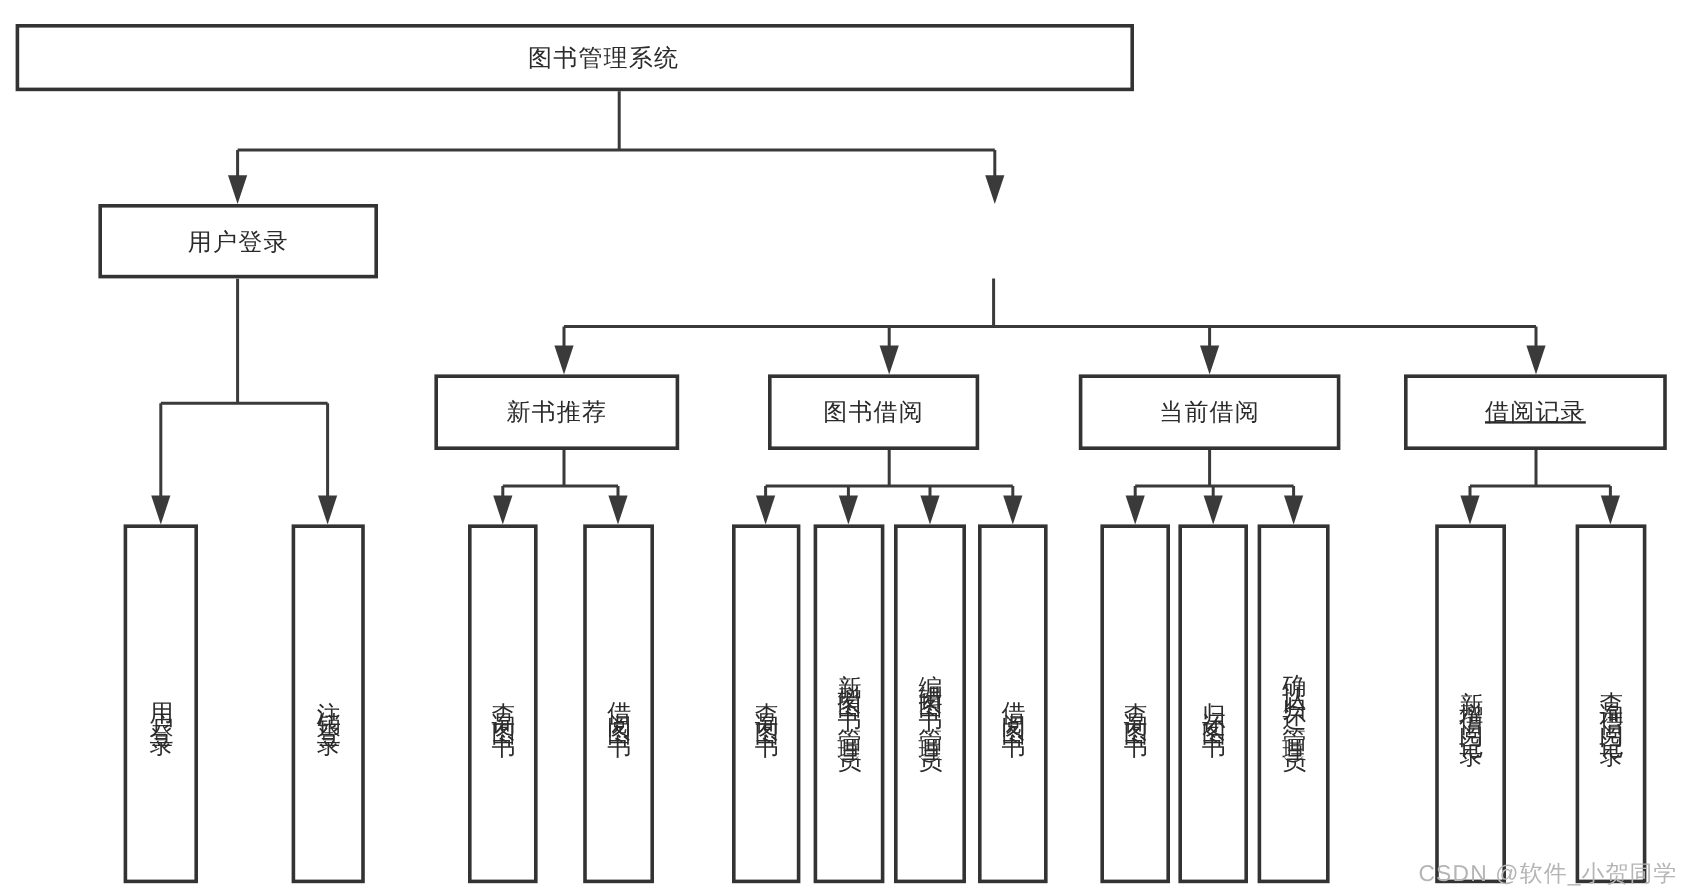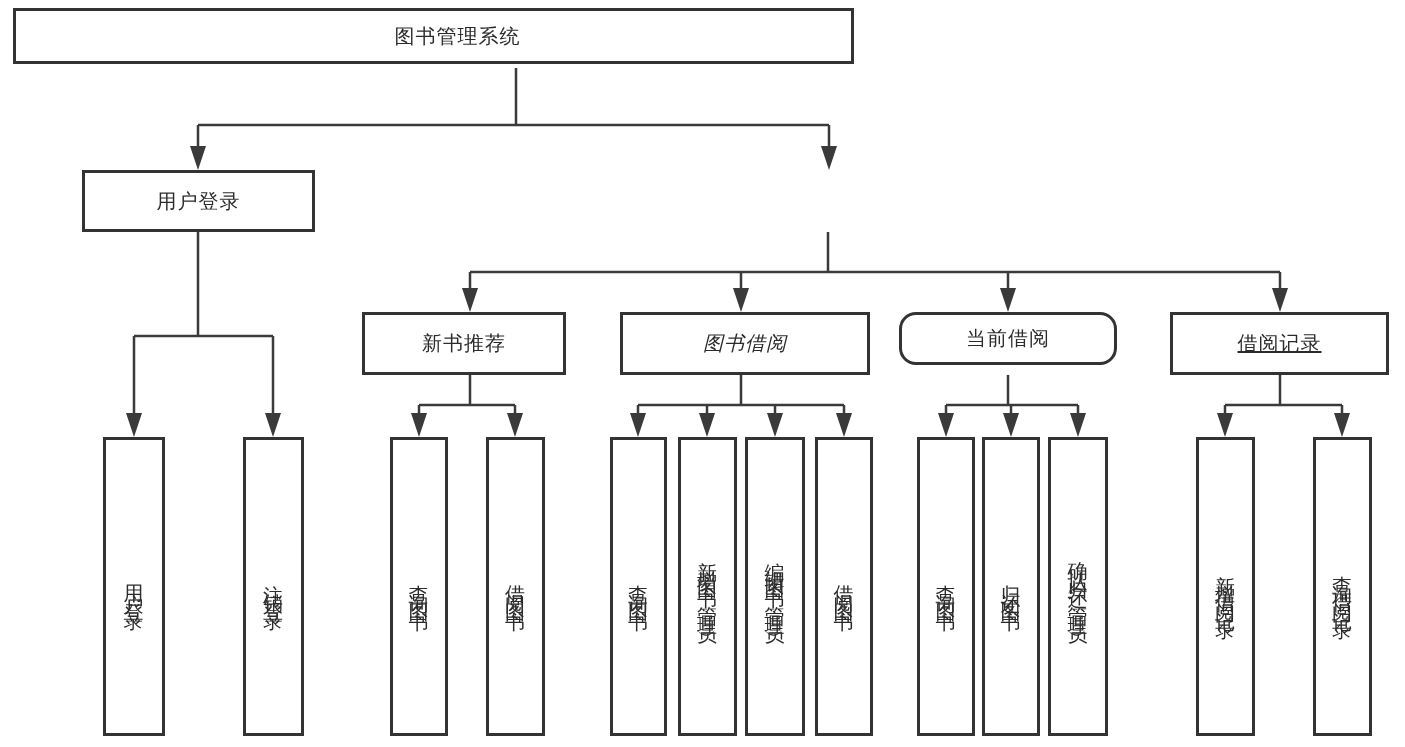--- a/index.html
+++ b/index.html
@@ -98,27 +98,27 @@
       <polygon points="767,413 783,413 775,437"></polygon>
       <polygon points="836,413 852,413 844,437"></polygon>
       <polygon points="938,413 954,413 946,437"></polygon>
       <polygon points="1003,413 1019,413 1011,437"></polygon>
       <polygon points="1070,413 1086,413 1078,437"></polygon>
       <polygon points="1217,413 1233,413 1225,437"></polygon>
       <polygon points="1334,413 1350,413 1342,437"></polygon>
     </g>
   </svg>
 
-  <div class="node" style="left:13px; top:8px; width:841px; height:56px;padding-left:48px;">图书管理系统</div>
+  <div class="node" style="left:13px; top:20px; width:932px; height:56px;padding-left:48px;">图书管理系统</div>
 
   <div class="node" style="left:82px; top:170px; width:233px; height:62px;">用户登录</div>
 
   <div class="node" style="left:362px; top:312px; width:204px; height:63px;">新书推荐</div>
-  <div class="node" style="left:620px; top:312px; width:250px; height:63px;font-style:italic;">图书借阅</div>
-  <div class="node" style="left:899px; top:312px; width:218px; height:53px;border-radius:17px;">当前借阅</div>
+  <div class="node" style="left:640px; top:312px; width:176px; height:63px;">图书借阅</div>
+  <div class="node" style="left:899px; top:312px; width:218px; height:63px;">当前借阅</div>
   <div class="node" style="left:1170px; top:312px; width:219px; height:63px;text-decoration:underline;">借阅记录</div>
 
   <div class="leaf" style="left:103px; top:437px; width:62px; height:299px;">
     <span class="vtext">用户登录</span>
   </div>
   <div class="leaf" style="left:243px; top:437px; width:61px; height:299px;">
     <span class="vtext">注销登录</span>
   </div>
 
   <div class="leaf" style="left:390px; top:437px; width:58px; height:299px;">
@@ -151,14 +151,15 @@
     <span class="vtext">确认归还（管理员）</span>
   </div>
 
   <div class="leaf" style="left:1196px; top:437px; width:59px; height:299px;">
     <span class="vtext">新增借阅记录</span>
   </div>
   <div class="leaf" style="left:1313px; top:437px; width:59px; height:299px;">
     <span class="vtext">查询借阅记录</span>
   </div>
 
+  <div class="watermark">CSDN @软件_小贺同学</div>
 
 </div>
 
 </body></html>

